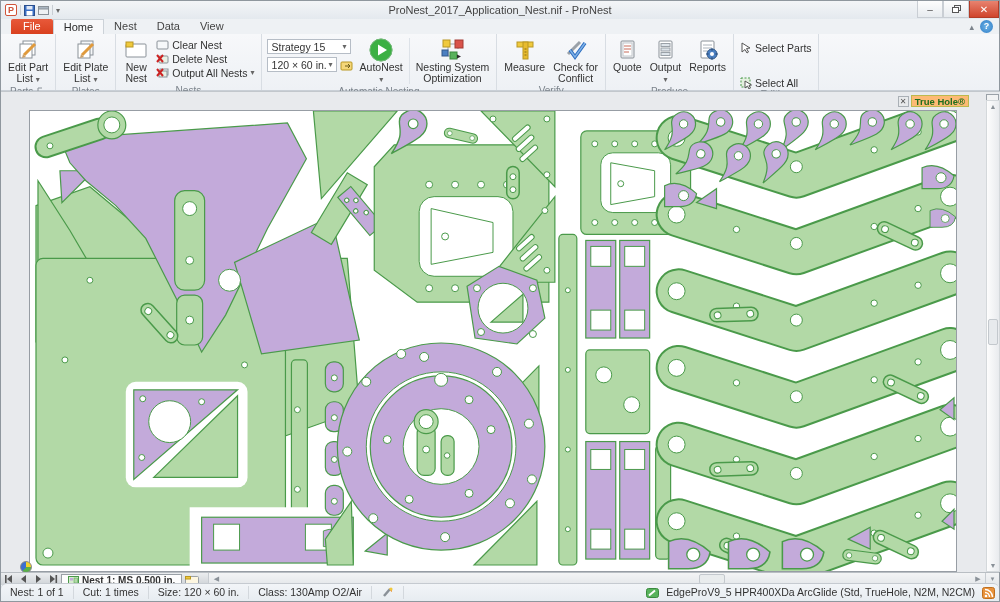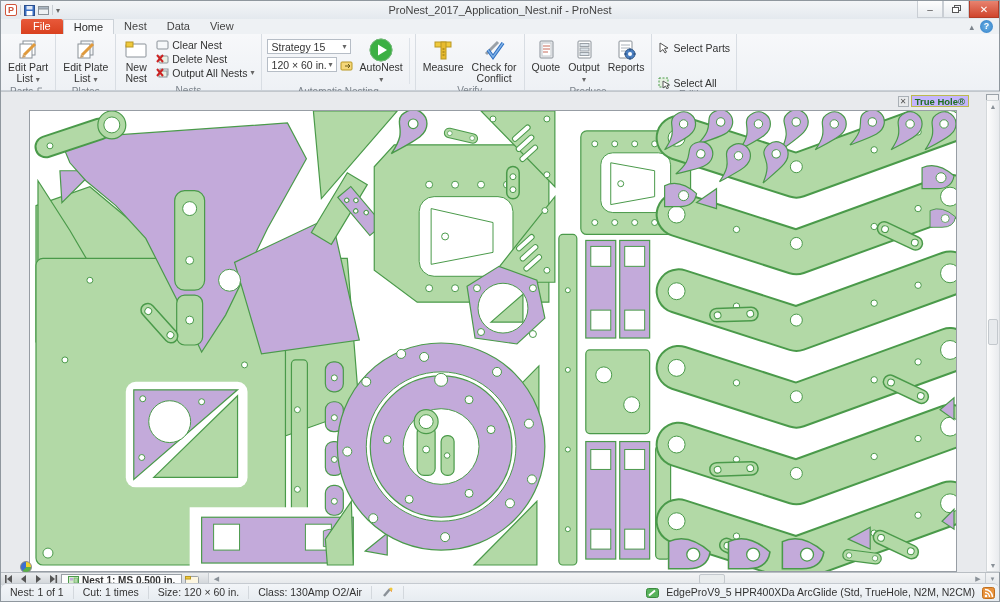--- a/index.html
+++ b/index.html
@@ -15,21 +15,21 @@
   .applogo { width:12px; height:12px; border:1px solid #d0543a; border-radius:2px; color:#d0543a;
     font-weight:bold; font-size:9px; line-height:10px; text-align:center; background:#fff; }
   .title-text { position:absolute; left:0; right:0; text-align:center; font-size:11px; color:#444; pointer-events:none; }
   .winbtns { position:absolute; right:0; top:0; display:flex; height:17px; }
   .winbtn { width:26px; height:17px; display:flex; align-items:center; justify-content:center;
     font-size:10px; color:#555; border:1px solid #c9ced4; border-top:none; background:linear-gradient(#fdfdfd,#e7ebef); }
   .winbtn.close { background:linear-gradient(#e8836f,#d0442c); color:#fff; border-color:#b23c27; width:30px; }
 
   
   .tabrow { position:absolute; top:18px; left:0; right:0; height:15px; background:#eef1f4; display:flex; align-items:flex-end; }
-  .ftab { height:15px; padding:1px 12px 0; margin-left:20px; color:#fff; font-size:11px;
+  .ftab { height:15px; padding:1px 12px 0; margin-left:10px; color:#fff; font-size:11px;
     background:linear-gradient(#e8593a,#d9411f); border-radius:2px 2px 0 0; }
   .rtab { height:15px; padding:1px 10px 0; color:#444; }
   .rtab.active { background:#f7f8fa; border:1px solid #ccd2d8; border-bottom:none; color:#2a2a2a; }
   .ribbon-right { position:absolute; right:6px; top:19px; display:flex; gap:6px; align-items:center; z-index:5; }
   .collapse-caret { color:#7b838b; font-size:9px; }
   .helpdot { width:13px; height:13px; border-radius:50%; background:radial-gradient(#6db3e8,#2f7cc4);
     color:#fff; font-size:9px; font-weight:bold; text-align:center; line-height:13px; }
 
   
   .ribbon { position:absolute; top:33px; left:0; right:0; height:57px;
@@ -50,21 +50,21 @@
   .sizerow { display:flex; gap:3px; align-items:center; }
   .minisep { width:1px; background:#dde2e8; margin:2px 2px; align-self:stretch; }
   .launcher { width:9px; height:9px; }
 
   
   .canvas-area { position:absolute; top:90px; left:0; width:1000px; height:481px; background:#e8eaed; border-top:1px solid #c2c7cc; }
   .plate { position:absolute; left:28px; top:18px; width:928px; height:462px; background:#fff; border:1px solid #979da4; }
   .truehole { position:absolute; top:3px; right:32px; display:flex; align-items:center; gap:2px; }
   .th-close { width:11px; height:11px; background:#e8eaec; border:1px solid #aab0b6; color:#555;
     font-size:8px; line-height:9px; text-align:center; }
-  .th-badge { background:#c4b5fd; border:1px solid #bcb94e; color:#1e6e1e; font-size:9.5px; font-weight:bold; padding:0 3px; height:12px; line-height:11px; }
+  .th-badge { background:#fdba74; border:1px solid #bcb94e; color:#1e6e1e; font-size:9.5px; font-weight:bold; padding:0 3px; height:12px; line-height:11px; }
   .corner-icon { position:absolute; top:2px; right:2px; width:13px; height:11px; border:1px solid #9aa1a8; background:#f2f3f4; }
   .origin-marker { position:absolute; left:19px; top:469px; width:12px; height:12px; border-radius:50%;
     background:conic-gradient(#f3d22b 0 25%, #59b04a 25% 60%, #3d6fd1 60% 100%); border:1px solid #888; }
 
   
   .vscroll { position:absolute; right:1px; top:8px; bottom:0; width:14px; background:linear-gradient(90deg,#fdfdfd,#e9ebee); border:1px solid #d4d8db; display:flex; flex-direction:column; justify-content:space-between; align-items:center; }
   .varrow { font-size:7px; color:#8a9198; padding:2px 0; }
   .vthumb { position:absolute; top:218px; left:1px; width:10px; height:26px; background:#e7eaed; border:1px solid #c3c8cd; border-radius:2px; }
   .bottombar { position:absolute; top:571px; left:0; right:0; height:13px; background:linear-gradient(#ebedef,#cfd3d7); border-top:1px solid #b9bec3; display:flex; align-items:stretch; }
   .navbtn { width:15px; display:flex; align-items:center; justify-content:center; }
@@ -247,20 +247,34 @@
             <svg width="26" height="26">
                 <circle cx="13" cy="13" r="11" fill="#3cb043" stroke="#2c8a33"></circle>
                 <circle cx="13" cy="13" r="11" fill="none" stroke="#9fdca4" stroke-width="1" opacity="0.6"></circle>
                 <polygon points="10,7.5 19,13 10,18.5" fill="#fff"></polygon>
               </svg>
           </div>
           <div class="blbl">AutoNest</div>
           <div class="blbl"><span class="car">▾</span></div>
         </div>
         <div class="minisep"></div>
+        <div class="bigbtn">
+          <div class="bicon">
+            <svg width="26" height="24">
+                <path d="M8,6 h10 M8,6 v12 h5 M18,6 v5" stroke="#9aa1a8" fill="none"></path>
+                <rect x="3" y="2" width="7" height="7" fill="#f0c93c" stroke="#b99722"></rect>
+                <rect x="15" y="2" width="8" height="8" fill="#d9534a" stroke="#a33a33"></rect>
+                <rect x="10" y="14" width="7" height="7" fill="#58b25c" stroke="#3a8a3e"></rect>
+                <rect x="2" y="12" width="6" height="6" fill="#4a7fc1" stroke="#32598a"></rect>
+                <polygon points="17,16.5 21,18.5 17,20.5" fill="#2a2a2a"></polygon>
+              </svg>
+          </div>
+          <div class="blbl">Nesting System</div>
+          <div class="blbl">Optimization</div>
+        </div>
       </div>
       <div class="rgroup-label">
           <span>Automatic Nesting</span>
         </div>
     </div>
 
     <div class="rgroup">
       <div class="rgroup-body">
         <div class="bigbtn">
           <div class="bicon">

